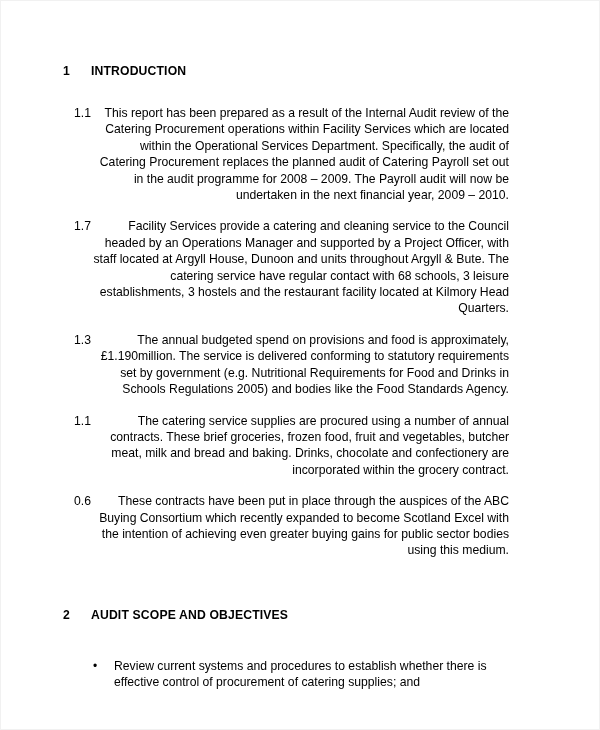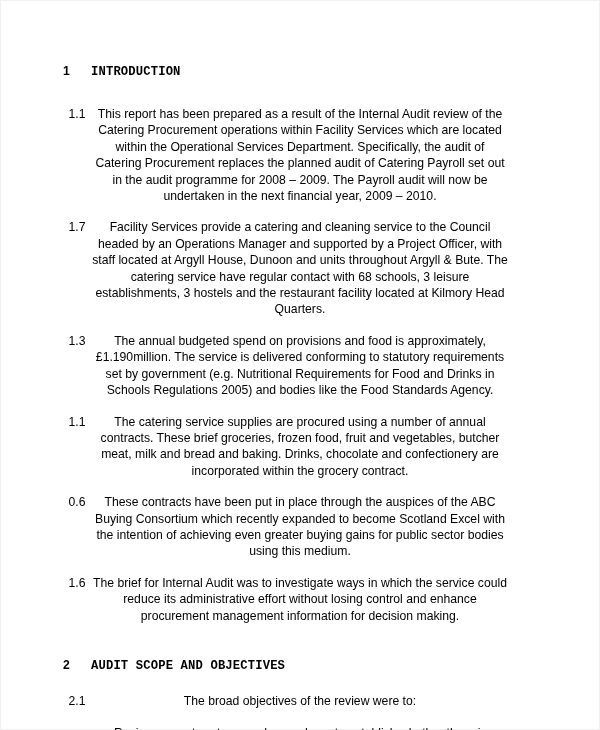--- a/index.html
+++ b/index.html
@@ -32,28 +32,27 @@
     font-size: 12.2px;
     font-weight: bold;
     letter-spacing: 0.15px;
   }
   .section-heading .num {
     width: 28px;
     flex: 0 0 28px;
   }
   .section-heading .title {
     flex: 1;
-    font-family: Liberation Mono, monospace;
   }
   .clause {
     display: flex;
     align-items: baseline;
     font-size: 12.2px;
     line-height: 16.4px;
-    text-align: center;
+    text-align: right;
   }
   .clause .num {
     width: 28px;
     flex: 0 0 28px;
   }
   .clause .text {
     flex: 1;
   }
   .bullet-list {
     margin: 0;
@@ -123,38 +122,30 @@
 
     <div class="sp-clause"></div>
 
     <div class="clause">
       <span class="num">0.6</span>
       <span class="text">These contracts have been put in place through the auspices of the ABC Buying Consortium which recently expanded to become Scotland Excel with the intention of achieving even greater buying gains for public sector bodies using this medium.</span>
     </div>
 
     <div class="sp-clause"></div>
 
-    <div class="clause">
-      <span class="num">1.6</span>
-      <span class="text">The brief for Internal Audit was to investigate ways in which the service could reduce its administrative effort without losing control and enhance procurement management information for decision making.</span>
-    </div>
 
     <div class="sp-head-2"></div>
 
     <div class="section-heading">
       <span class="num">2</span>
       <span class="title">AUDIT SCOPE AND OBJECTIVES</span>
     </div>
 
     <div class="sp-after-2"></div>
 
-    <div class="clause">
-      <span class="num">2.1</span>
-      <span class="text">The broad objectives of the review were to:</span>
-    </div>
 
     <div class="sp-before-list"></div>
 
     <ul class="bullet-list">
       <li class="bullet-item">
         <span class="dot">•</span>
         <span class="btext">Review current systems and procedures to establish whether there is effective control of procurement of catering supplies; and</span>
       </li>
 
     </ul>

